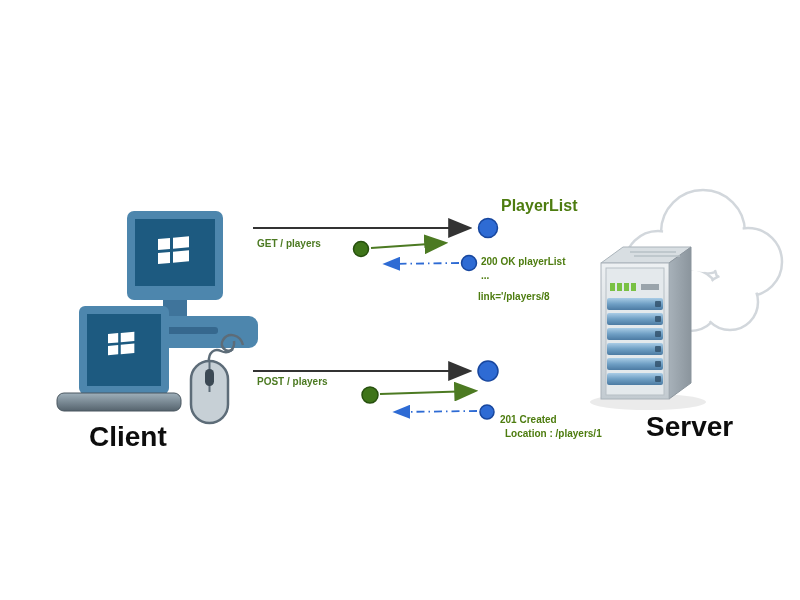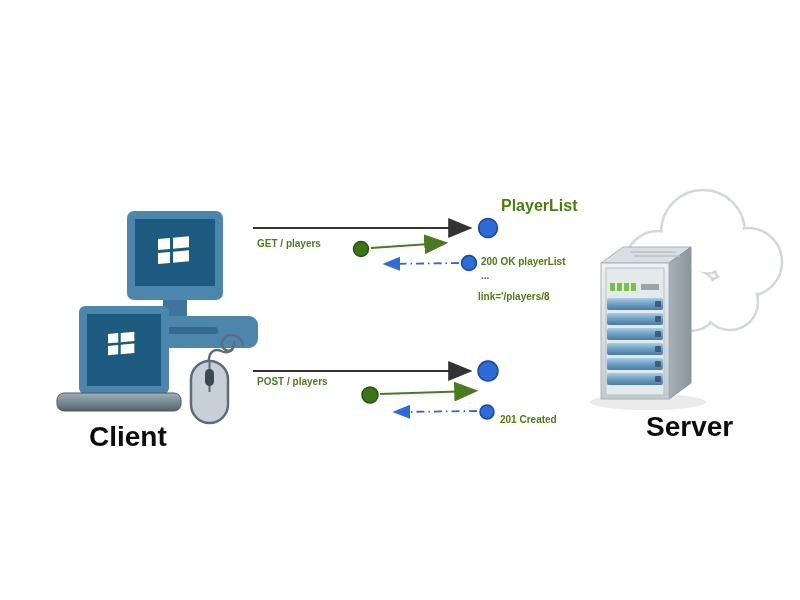--- a/index.html
+++ b/index.html
@@ -167,17 +167,18 @@
 
   <div class="label lbl-green fs14" style="left:257px;top:238px;">GET / players</div>
 
   <div class="label lbl-blue fs14" style="left:481px;top:256px;">200 OK playerList</div>
   <div class="label lbl-blue fs14" style="left:481px;top:270px;">...</div>
   <div class="label lbl-blue fs14" style="left:478px;top:291px;">link='/players/8</div>
 
   <div class="label lbl-green fs14" style="left:257px;top:362px;margin-top:14px;">POST / players</div>
 
   <div class="label lbl-blue fs14" style="left:500px;top:414px;">201 Created</div>
+  <div class="label lbl-blue fs14" style="left:505px;top:428px;">Location : /players/1</div>
 
   <div class="label lbl-node" style="left:89px;top:422px;">Client</div>
   <div class="label lbl-node" style="left:646px;top:412px;">Server</div>
 
 </div>
 
 </body></html>

